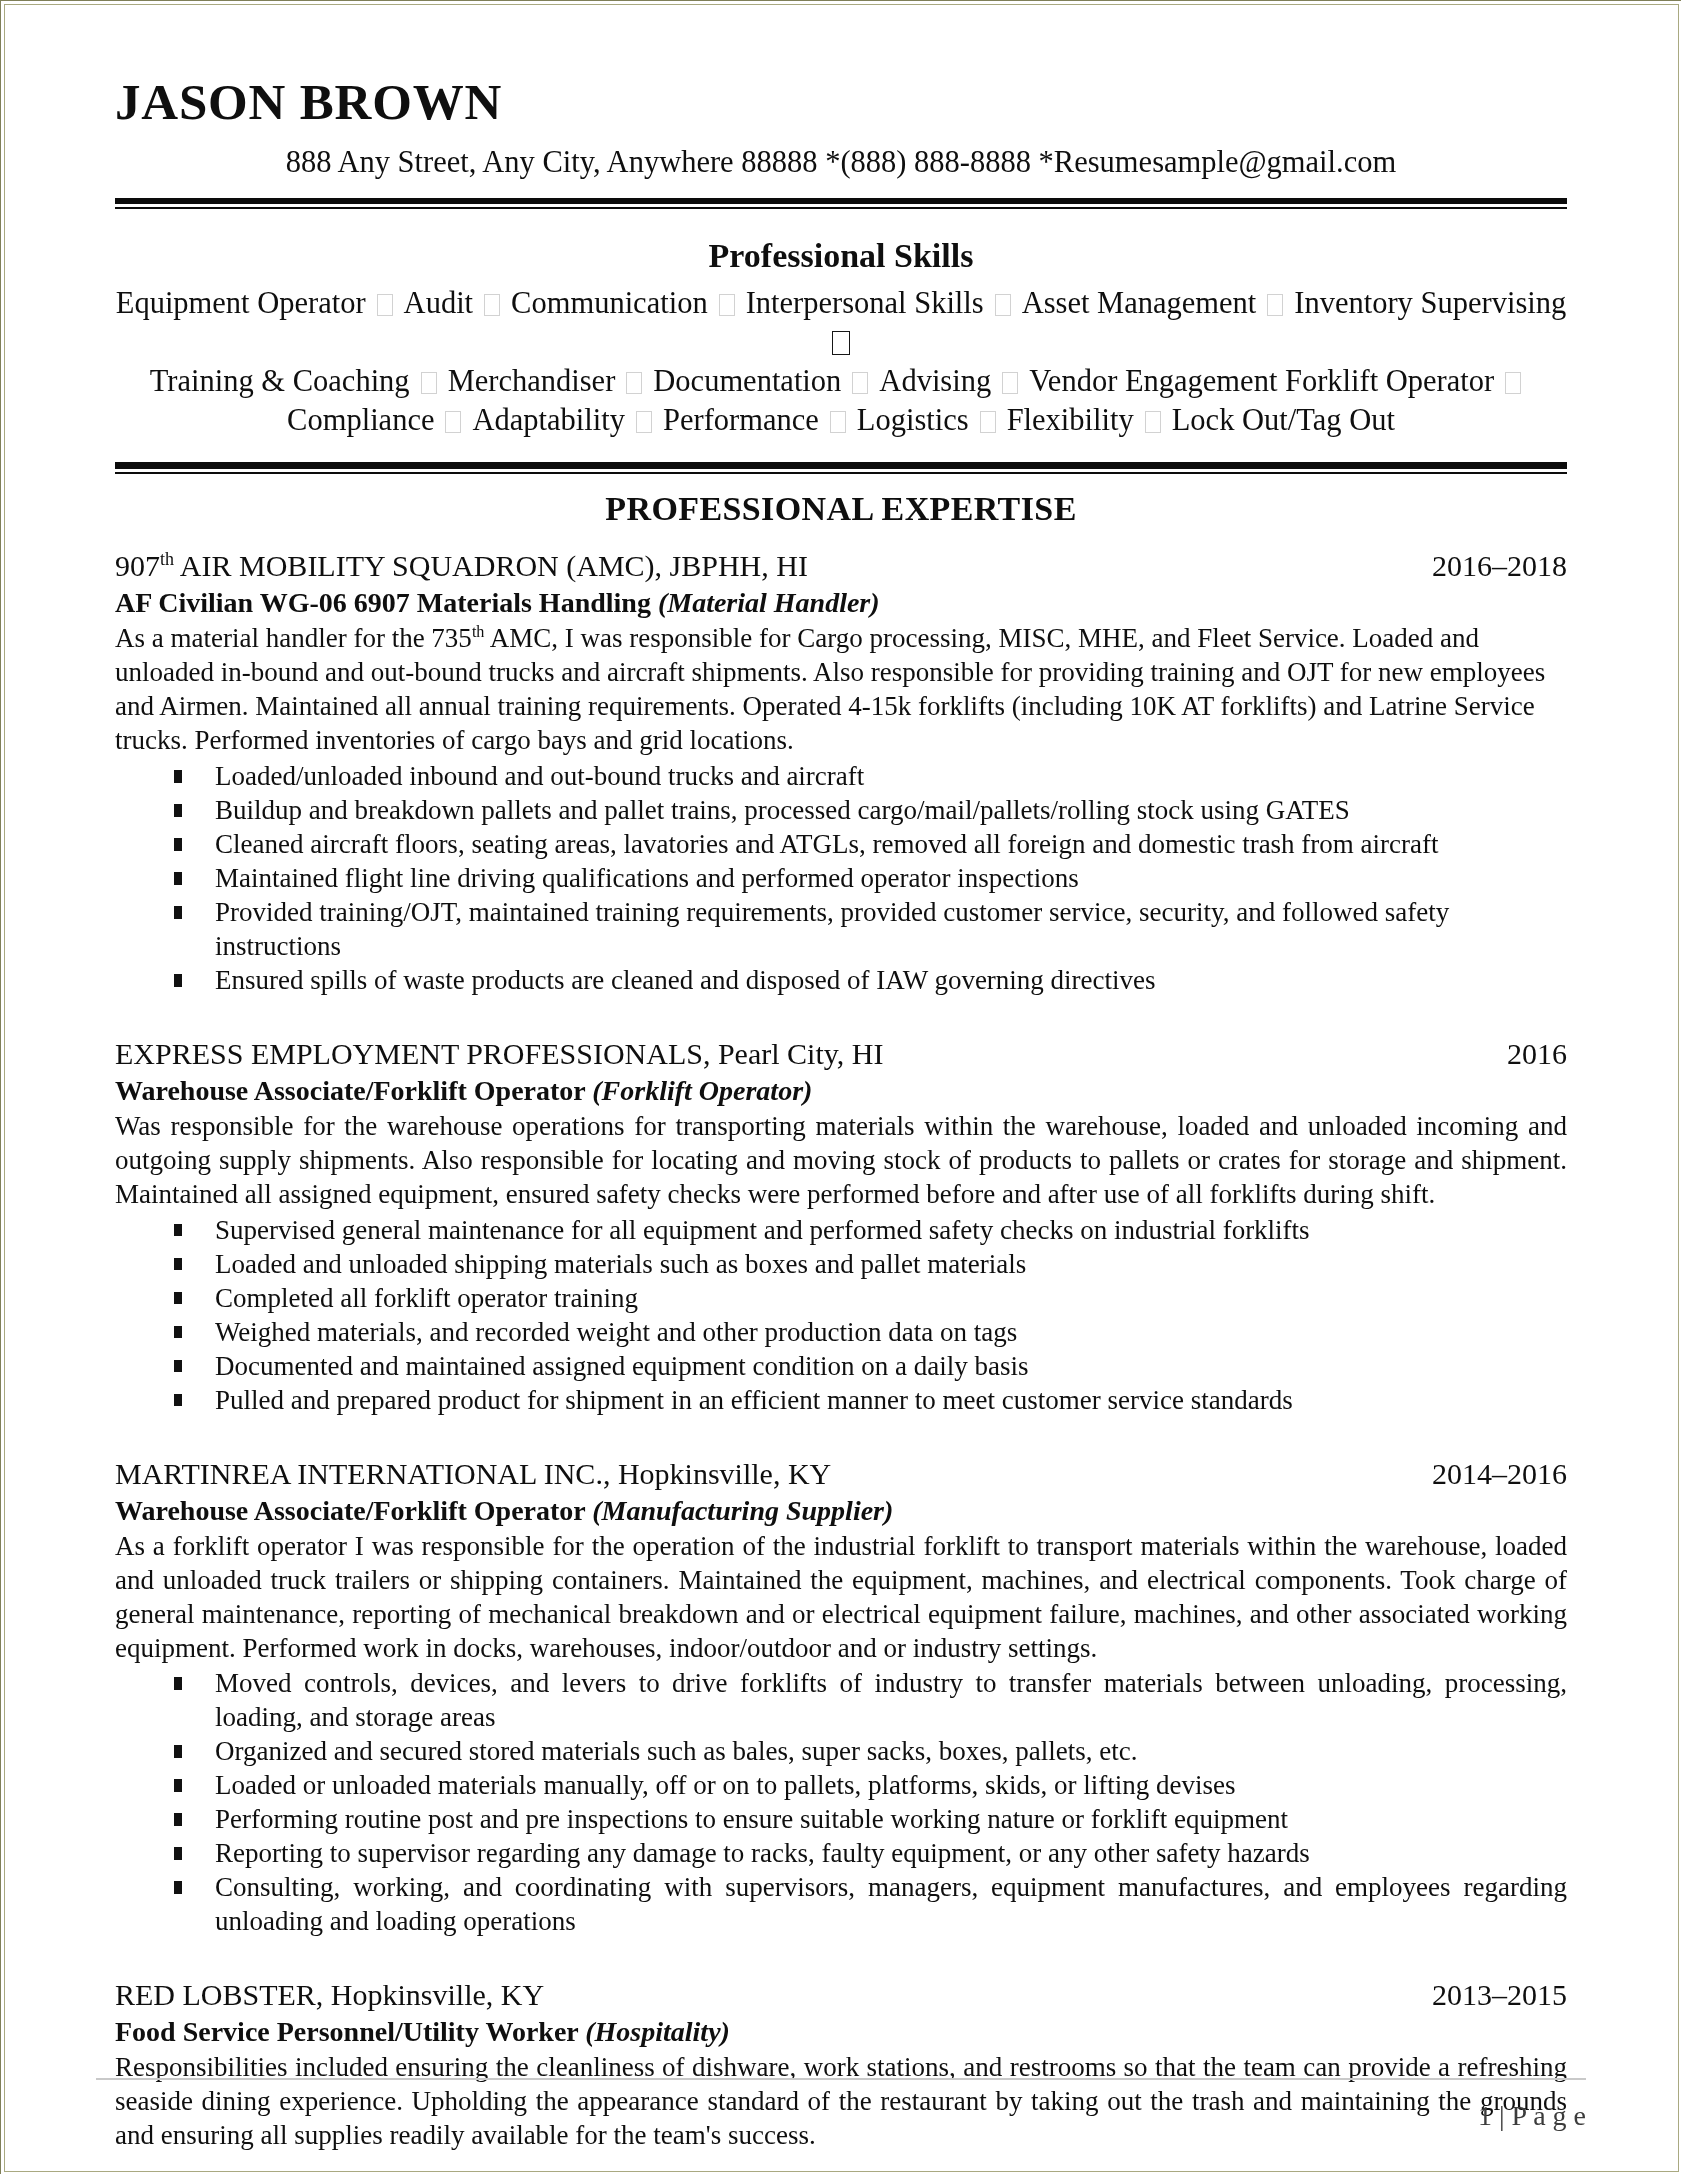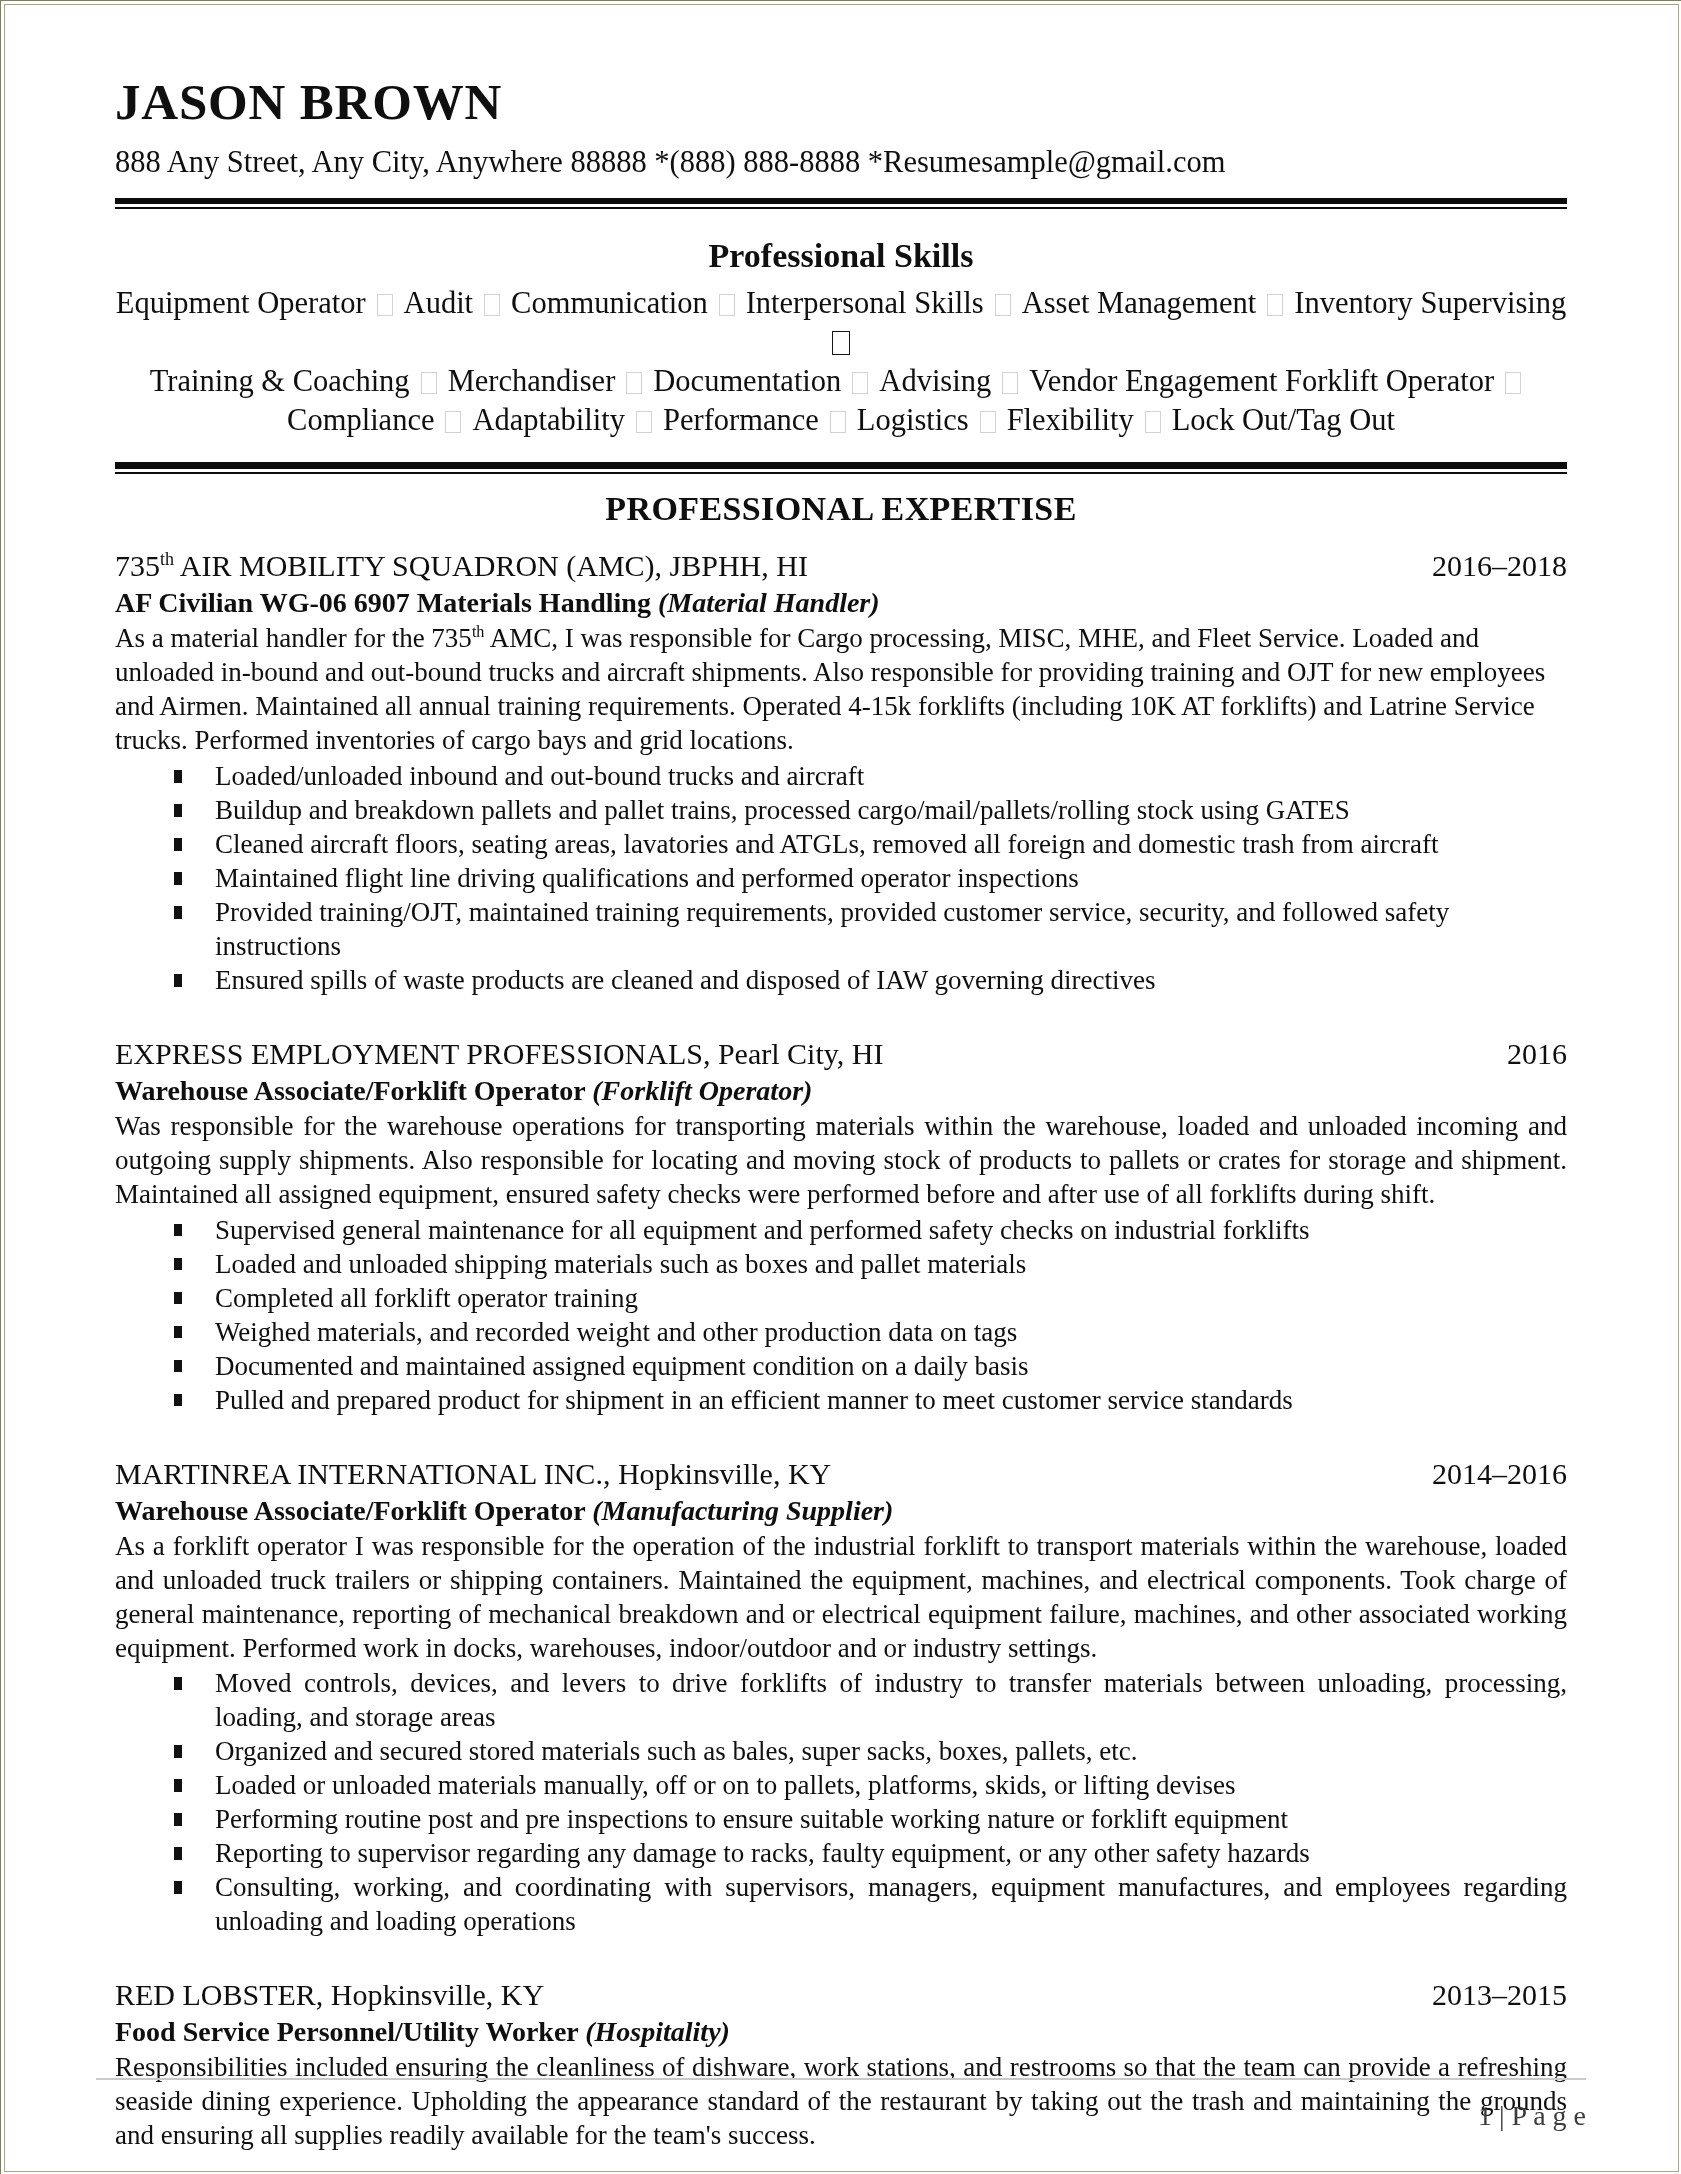--- a/index.html
+++ b/index.html
@@ -26,20 +26,21 @@
   .name {
     margin: 0;
     text-align: left;
     font-size: 51px;
     font-weight: bold;
     letter-spacing: 0.8px;
     line-height: 56px;
   }
   .contact {
     margin-top: 13.6px;
+    text-align: center;
     font-size: 30.5px;
     line-height: 36px;
   }
   .rule-thickthin {
     margin-top: 18.6px;
     height: 11px;
     box-sizing: border-box;
     border-top: 6.8px solid #0c0c0c;
     border-bottom: 2.5px solid #0c0c0c;
   }
@@ -154,21 +155,21 @@
         <div class="skill-line"><span>Training &amp; Coaching</span><span class="skill-box"></span><span>Merchandiser</span><span class="skill-box"></span><span>Documentation</span><span class="skill-box"></span><span>Advising</span><span class="skill-box"></span><span>Vendor Engagement Forklift Operator</span><span class="skill-box"></span></div>
         <div class="skill-line"><span>Compliance</span><span class="skill-box"></span><span>Adaptability</span><span class="skill-box"></span><span>Performance</span><span class="skill-box"></span><span>Logistics</span><span class="skill-box"></span><span>Flexibility</span><span class="skill-box"></span><span>Lock Out/Tag Out</span></div>
       </div>
 
     <div class="rule-thickthin second"></div>
 
     <h2 class="expertise-heading">PROFESSIONAL EXPERTISE</h2>
     <div id="jobs">
         <section class="job">
           <div class="job-header">
-            <span class="job-company"><span>735</span><sup>th</sup><span> AIR MOBILITY SQUADRON (AMC), JBPHH, HI</span></span>
+            <span class="job-company"><span>907</span><sup>th</sup><span> AIR MOBILITY SQUADRON (AMC), JBPHH, HI</span></span>
             <span class="job-dates">2016–2018</span>
           </div>
           <div class="job-title"><span>AF Civilian WG-06 6907 Materials Handling </span><span class="paren">(Material Handler)</span></div>
           <p class="job-summary"><span>As a material handler for the 735</span><sup>th</sup><span> AMC, I was responsible for Cargo processing, MISC, MHE, and Fleet Service. Loaded and unloaded in-bound and out-bound trucks and aircraft shipments. Also responsible for providing training and OJT for new employees and Airmen. Maintained all annual training requirements. Operated 4-15k forklifts (including 10K AT forklifts) and Latrine Service trucks. Performed inventories of cargo bays and grid locations.</span></p>
           <ul class="bullets">
             <li><span class="bullet-marker"></span><span>Loaded/unloaded inbound and out-bound trucks and aircraft</span></li>
             <li><span class="bullet-marker"></span><span>Buildup and breakdown pallets and pallet trains, processed cargo/mail/pallets/rolling stock using GATES</span></li>
             <li><span class="bullet-marker"></span><span>Cleaned aircraft floors, seating areas, lavatories and ATGLs, removed all foreign and domestic trash from aircraft</span></li>
             <li><span class="bullet-marker"></span><span>Maintained flight line driving qualifications and performed operator inspections</span></li>
             <li><span class="bullet-marker"></span><span>Provided training/OJT, maintained training requirements, provided customer service, security, and followed safety instructions</span></li>

